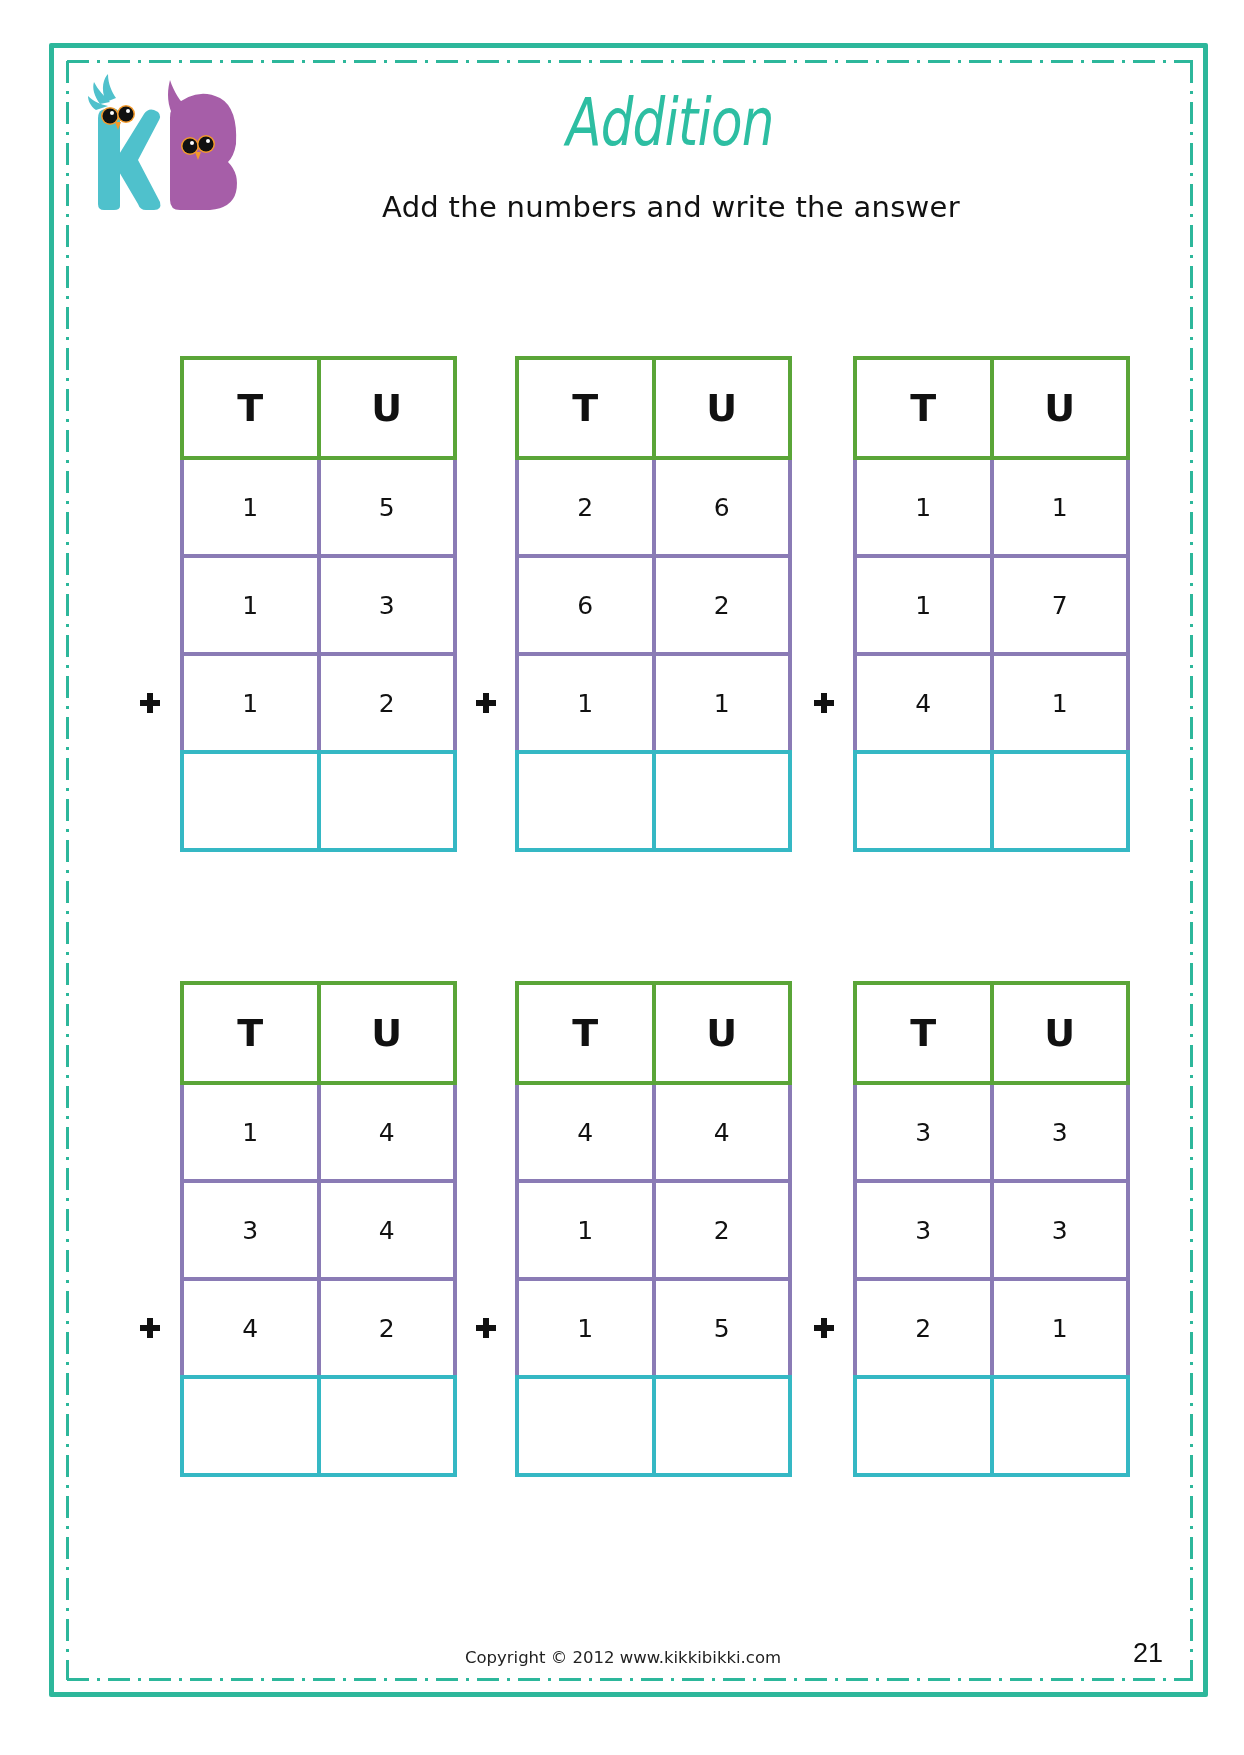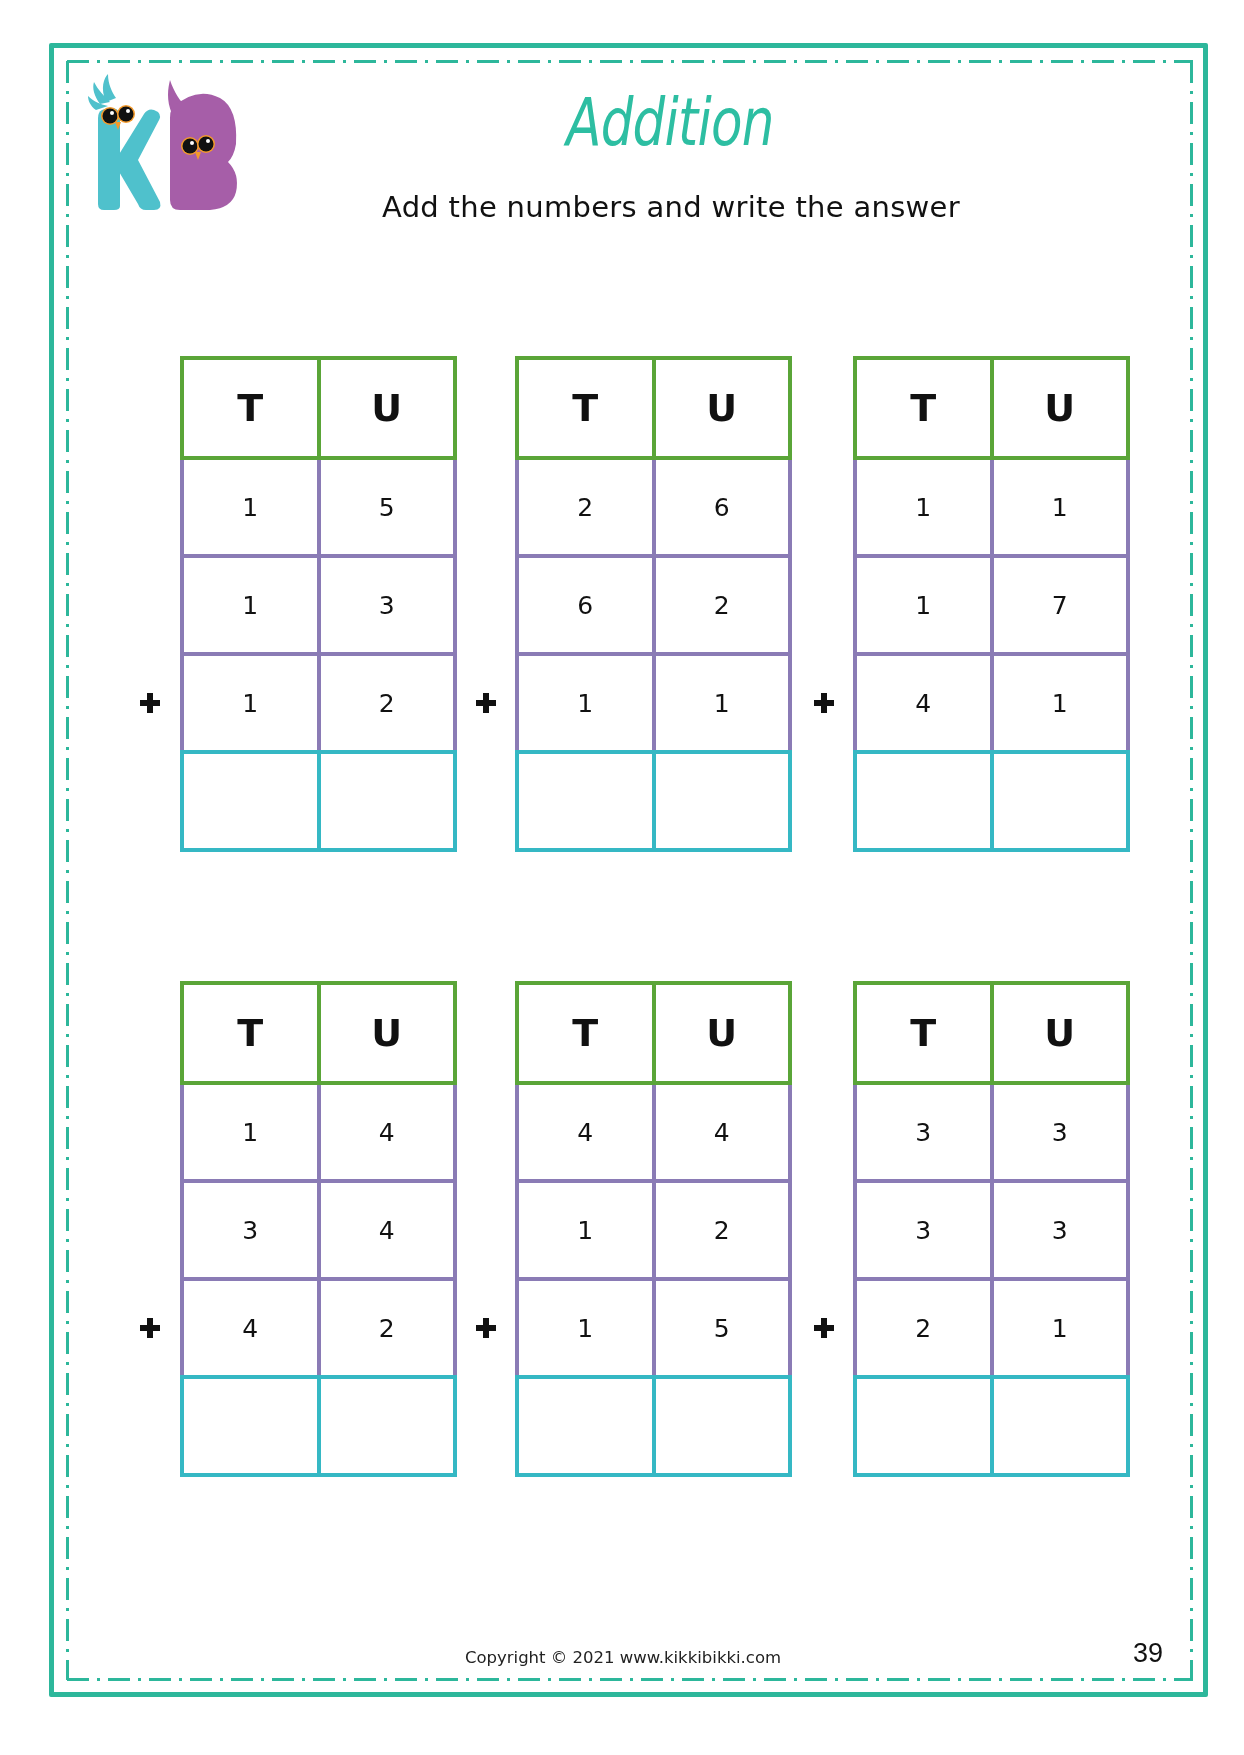--- a/index.html
+++ b/index.html
@@ -258,14 +258,14 @@
       <div class="line" style="background: rgb(53, 184, 196); left: -2px; top: 490px; width: 277px; height: 4px;"></div>
       <div class="line" style="background: rgb(90, 165, 56); left: -2px; top: -2px; width: 277px; height: 4px;"></div>
       <div class="line" style="background: rgb(90, 165, 56); left: -2px; top: 98px; width: 277px; height: 4px;"></div>
       <div class="line" style="background: rgb(90, 165, 56); left: -2px; top: -2px; width: 4px; height: 104px;"></div>
       <div class="line" style="background: rgb(90, 165, 56); left: 134.5px; top: -2px; width: 4px; height: 104px;"></div>
       <div class="line" style="background: rgb(90, 165, 56); left: 271px; top: -2px; width: 4px; height: 104px;"></div>
     </div>
     <div class="plus" title="+" style="left: 812px; top: 1316px;"></div>
   </div>
 
-<div class="copyright">Copyright © 2021 www.kikkibikki.com</div>
-<div class="page-number">39</div>
+<div class="copyright">Copyright © 2012 www.kikkibikki.com</div>
+<div class="page-number">21</div>
 
 </body></html>

